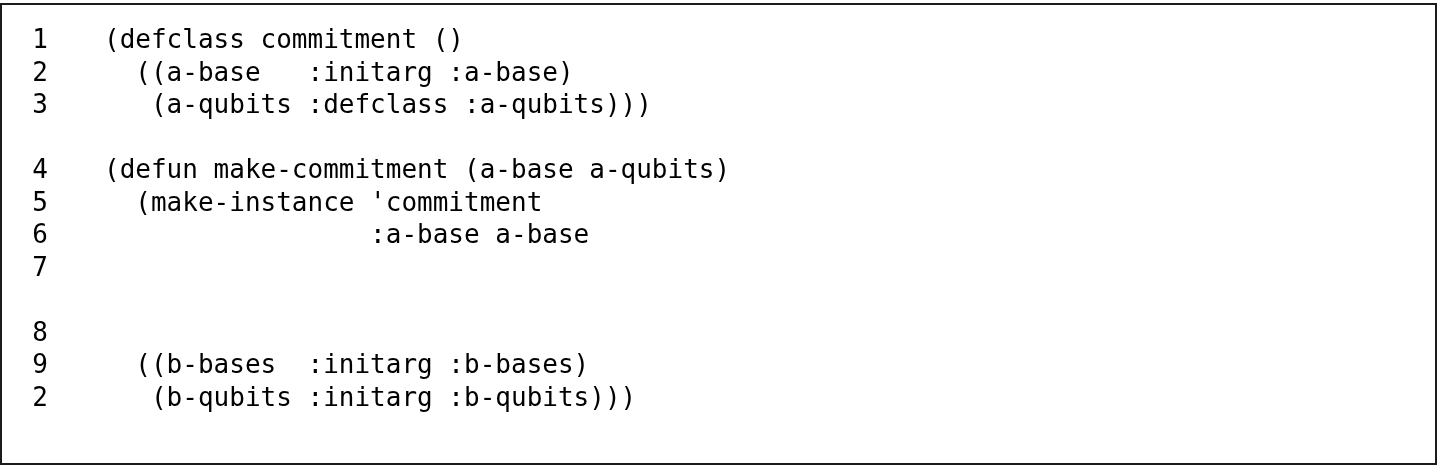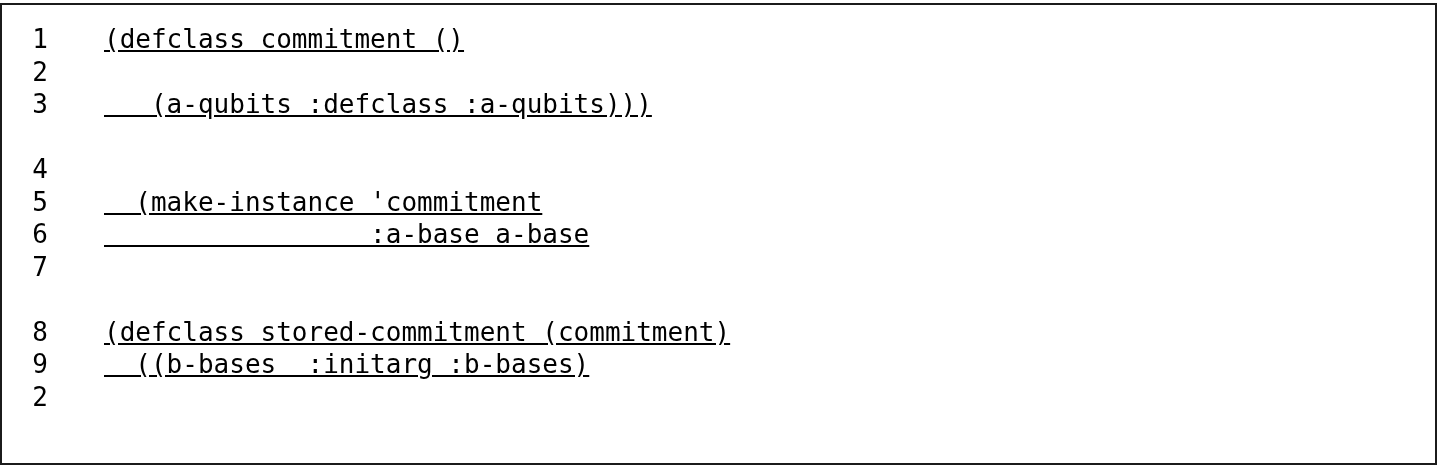--- a/index.html
+++ b/index.html
@@ -38,60 +38,59 @@
     text-align: right;
     white-space: pre;
     flex: 0 0 auto;
     letter-spacing: 0;
   }
   .code {
     display: inline-block;
     margin-left: 56px;
     white-space: pre;
     flex: 0 0 auto;
-    text-decoration: underline;
   }
 </style>
 </head>
 <body>
 
 <div class="frame">
   <div class="listing">
 
     <div class="line">
       <span class="num">1</span><span class="code">(defclass commitment ()</span>
     </div>
     <div class="line">
-      <span class="num">2</span>
+      <span class="num">2</span><span class="code">  ((a-base   :initarg :a-base)</span>
     </div>
     <div class="line">
       <span class="num">3</span><span class="code">   (a-qubits :defclass :a-qubits)))</span>
     </div>
     <div class="line">
       <span class="num"></span><span class="code"></span>
     </div>
     <div class="line">
-      <span class="num">4</span>
+      <span class="num">4</span><span class="code">(defun make-commitment (a-base a-qubits)</span>
     </div>
     <div class="line">
       <span class="num">5</span><span class="code">  (make-instance 'commitment</span>
     </div>
     <div class="line">
       <span class="num">6</span><span class="code">                 :a-base a-base</span>
     </div>
     <div class="line">
       <span class="num">7</span>
     </div>
     <div class="line">
       <span class="num"></span><span class="code"></span>
     </div>
     <div class="line">
-      <span class="num">8</span><span class="code">(defclass stored-commitment (commitment)</span>
+      <span class="num">8</span>
     </div>
     <div class="line">
       <span class="num">9</span><span class="code">  ((b-bases  :initarg :b-bases)</span>
     </div>
     <div class="line">
-      <span class="num">2</span>
+      <span class="num">2</span><span class="code">   (b-qubits :initarg :b-qubits)))</span>
     </div>
 
   </div>
 </div>
 
 </body></html>

